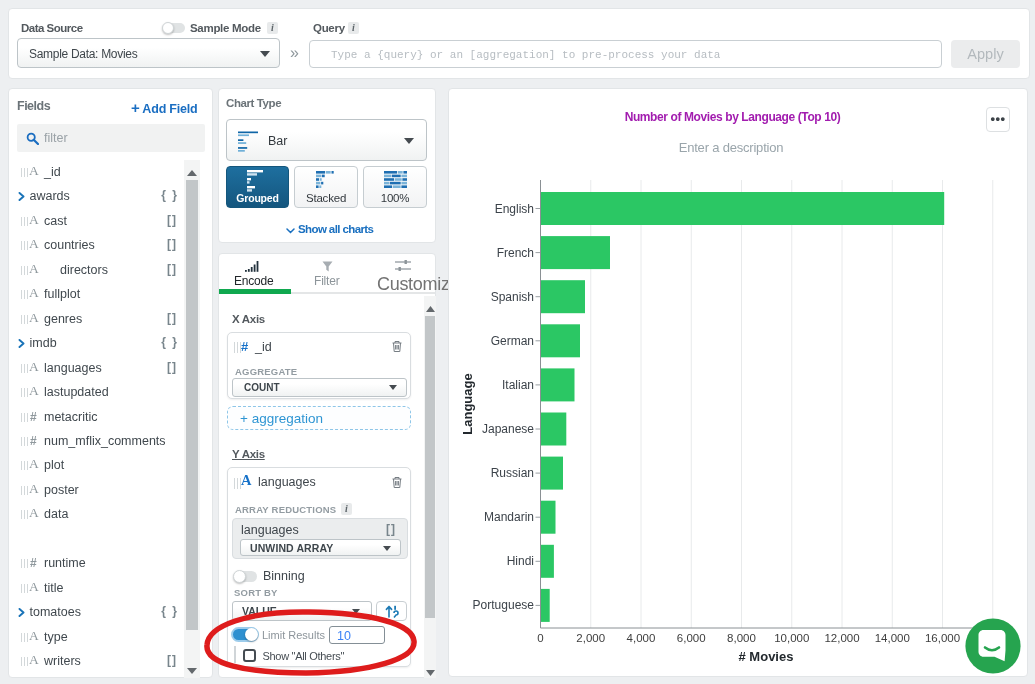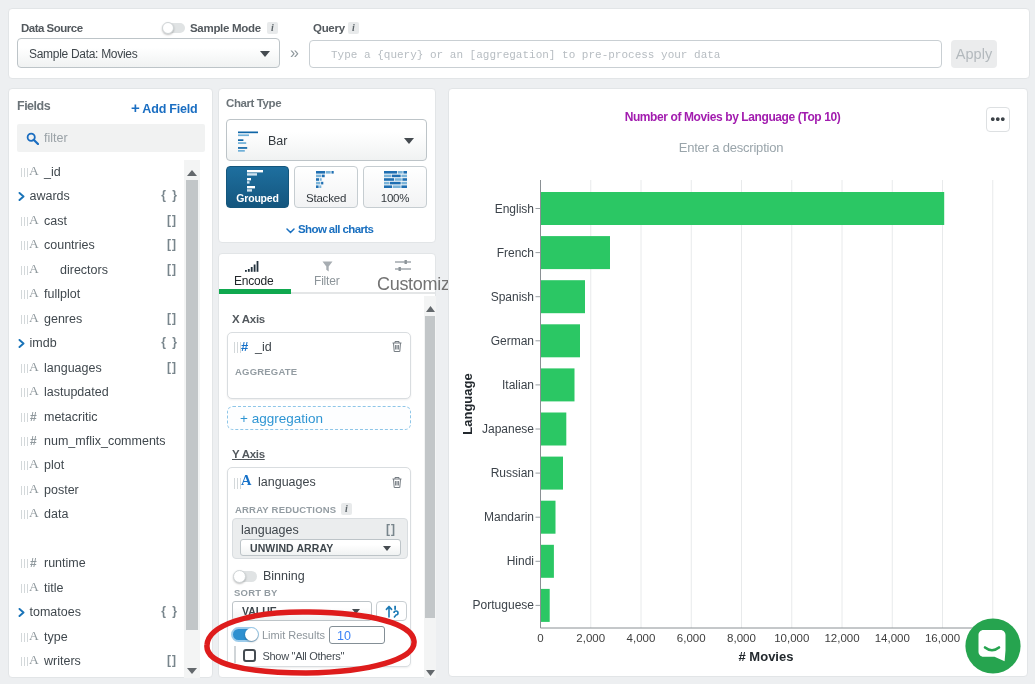--- a/index.html
+++ b/index.html
@@ -32,21 +32,21 @@
 <div class="abs seclabel" style="left:313px; top:22px;">Query</div>
 <div class="ibox" style="left:348px; top:22px; width:11px; height:12px; font-size:10px; line-height:12px;">i</div>
 <div class="dd" style="left:17px; top:38px; width:263px; height:30px;">
   <span class="abs" style="left:11px; top:8px; font-size:12px; letter-spacing:-0.3px; color:#3f464b;">Sample Data: Movies</span>
   <div class="caret" style="right:9px; top:12px;"></div>
 </div>
 <div class="abs" style="left:290px; top:44px; font-size:16px; color:#8e979c;">»</div>
 <div class="abs" style="left:309px; top:40px; width:633px; height:28px; background:#fff; border:1px solid #c9cfd3; border-radius:4px;">
   <span class="abs" style="left:21px; top:6px; font-family:'Liberation Mono',monospace; font-size:11px; color:#b7bdc2; top:7.5px;">Type a {query} or an [aggregation] to pre-process your data</span>
 </div>
-<div class="abs" style="left:951px; top:40px; width:46px; height:28px; background:#ebeced; border-radius:4px; text-align:center; line-height:28px; font-size:14.5px; color:#b3b9bd;">Apply</div>
+<div class="abs" style="left:951px; top:40px; width:69px; height:28px; background:#ebeced; border-radius:4px; text-align:center; line-height:28px; font-size:14.5px; color:#b3b9bd;">Apply</div>
 
 <div class="panel" style="left:8px; top:88px; width:205px; height:590px;"></div>
 <div class="abs" style="left:17px; top:99px; font-size:12.5px; font-weight:bold; letter-spacing:-0.5px; color:#6b7378;">Fields</div>
 <div class="abs bluelink" style="left:131px; top:99px;"><span style="font-size:15px;">+</span> Add Field</div>
 <div class="abs" style="left:17px; top:124px; width:188px; height:28px; background:#f1f2f2; border-radius:2px;">
   <svg class="abs" style="left:9px; top:8px;" width="13" height="13" viewBox="0 0 13 13">
       <circle cx="5.2" cy="5.2" r="3.6" fill="none" stroke="#1a6dc0" stroke-width="1.8"></circle>
       <line x1="8.2" y1="8.2" x2="12" y2="12" stroke="#1a6dc0" stroke-width="2.2" stroke-linecap="round"></line>
     </svg>
   <span class="abs" style="left:27px; top:7px; font-size:12.5px; color:#9aa2a7;">filter</span>
@@ -268,20 +268,24 @@
 <div class="abs seclabel" style="left:232px; top:313px;">X Axis</div>
 
 <div class="abs" style="left:227px; top:332px; width:184px; height:67px; background:#fff; border:1px solid #d9dde0; border-radius:5px; box-shadow:0 1px 2px rgba(0,0,0,0.07);">
   <div class="drag" style="left:6px; top:9px; height:11px;"></div>
   <span class="abs" style="left:13px; top:6px; font-weight:bold; font-size:13px; color:#1772c9;">#</span>
   <span class="abs" style="left:27px; top:7px; font-size:12.5px; color:#3e454b;">_id</span>
   <svg class="abs" style="right:7px; top:7px;" width="12" height="13" viewBox="0 0 12 13">
       <path d="M1.5 3 h9 M4 3 V1.5 h4 V3 M2.5 3 l0.7 8.5 h5.6 L9.5 3 M4.6 5 v4.5 M6 5 v4.5 M7.4 5 v4.5" fill="none" stroke="#767d83" stroke-width="1"></path>
     </svg>
   <span class="abs smalllabel" style="left:7px; top:33px;">AGGREGATE</span>
+  <div class="dd" style="left:4px; top:45px; width:175px; height:18.5px; border-radius:3px;">
+    <span class="abs" style="left:11px; top:3px; font-size:10px; font-weight:bold; color:#3e464c;">COUNT</span>
+    <div class="caret" style="right:9px; top:6px; border-left-width:4.5px; border-right-width:4.5px; border-top-width:5.5px;"></div>
+  </div>
 </div>
 
 <div class="abs" style="left:227px; top:406px; width:184px; height:24px; border:1.5px dashed #8ec6e8; border-radius:6px; background:#fdfeff;">
   <span class="abs" style="left:12px; top:4px; font-size:13.5px; color:#2e95d3;">+ aggregation</span>
 </div>
 
 <div class="abs seclabel" style="left:232px; top:448px;text-decoration:underline;">Y Axis</div>
 
 <div class="abs" style="left:227px; top:467px; width:184px; height:200px; background:#fff; border:1px solid #d9dde0; border-radius:5px; box-shadow:0 1px 2px rgba(0,0,0,0.07);">
   <div class="drag" style="left:6px; top:10px; height:11px;"></div>

